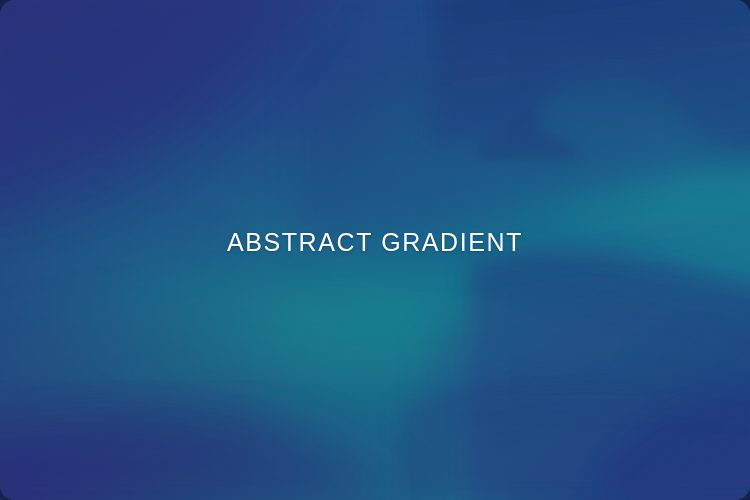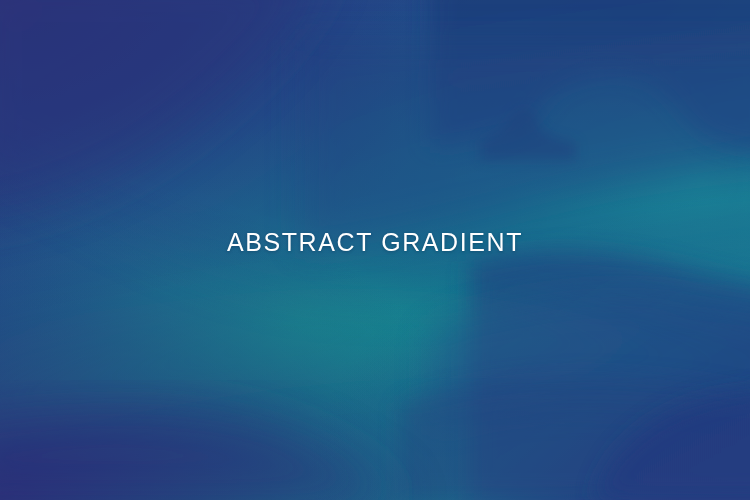--- a/index.html
+++ b/index.html
@@ -11,20 +11,21 @@
   body {
     font-family: "Liberation Sans", sans-serif;
   }
 
   #poster {
     position: relative;
     width: 750px;
     height: 500px;
     overflow: hidden;
     background: #0f172a;
+    border-radius: 15px;
   }
 
   #poster svg.layer {
     position: absolute;
     top: 0;
     left: 0;
     width: 750px;
     height: 500px;
     display: block;
   }

